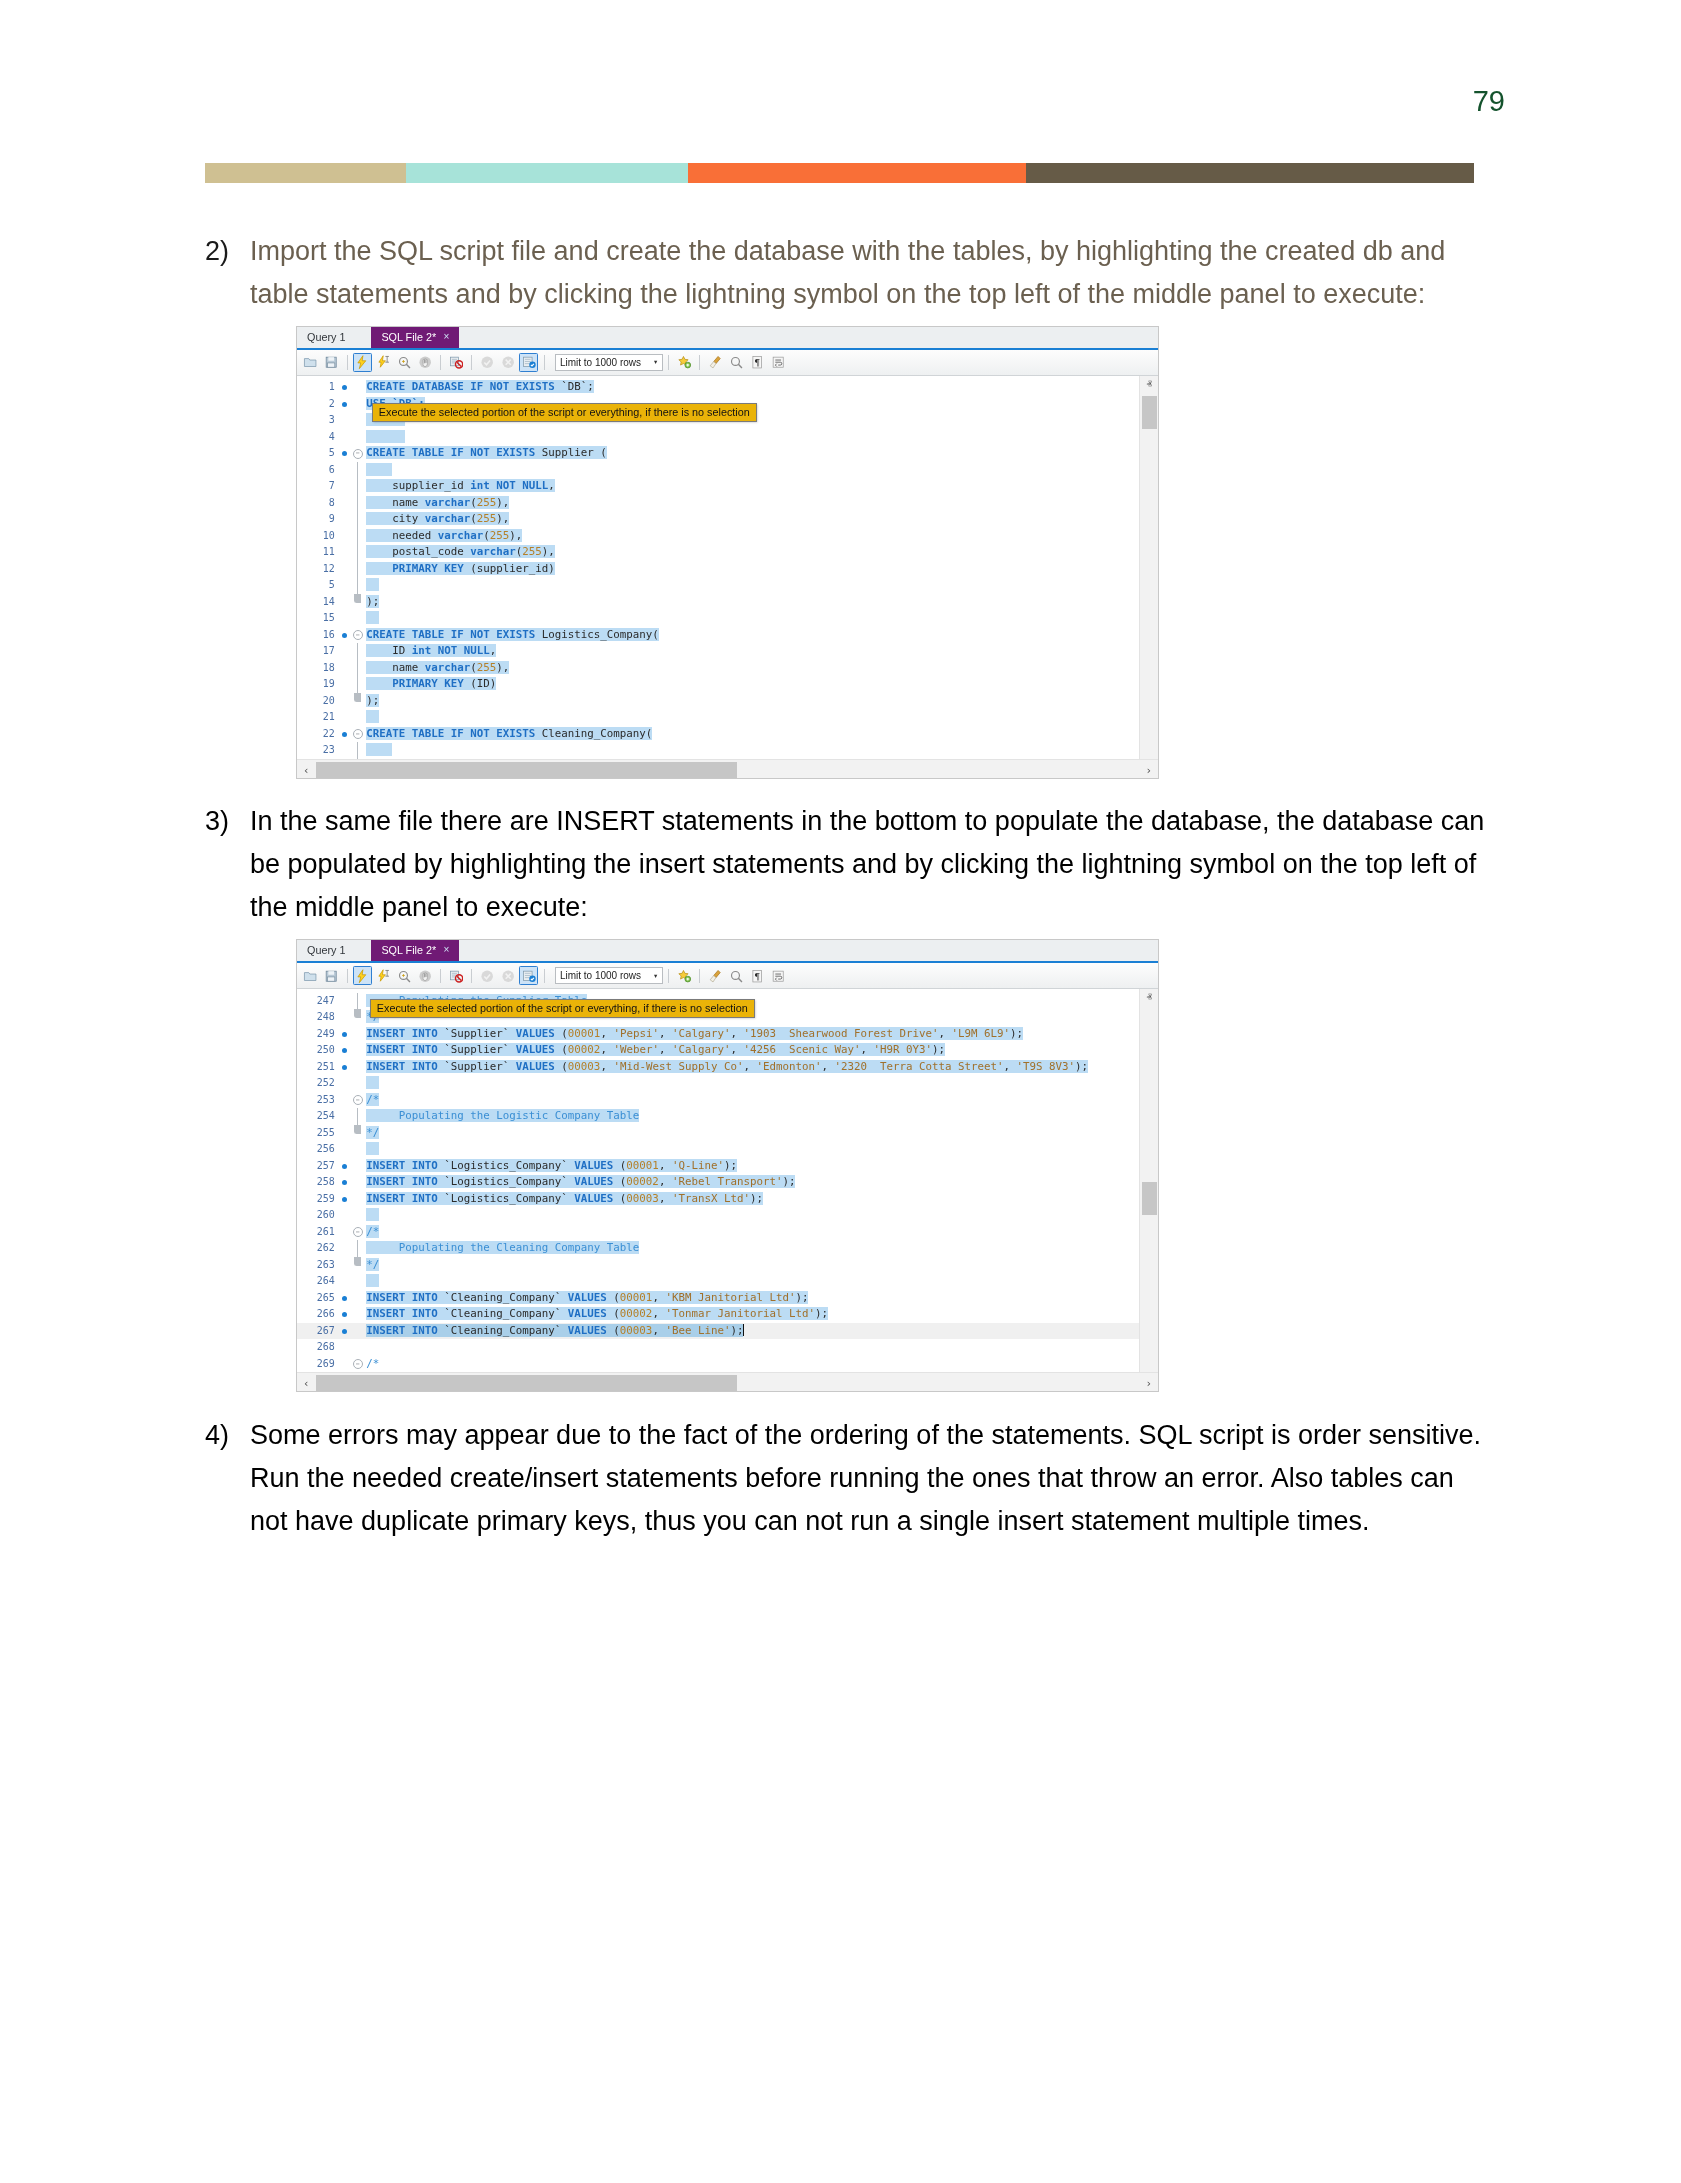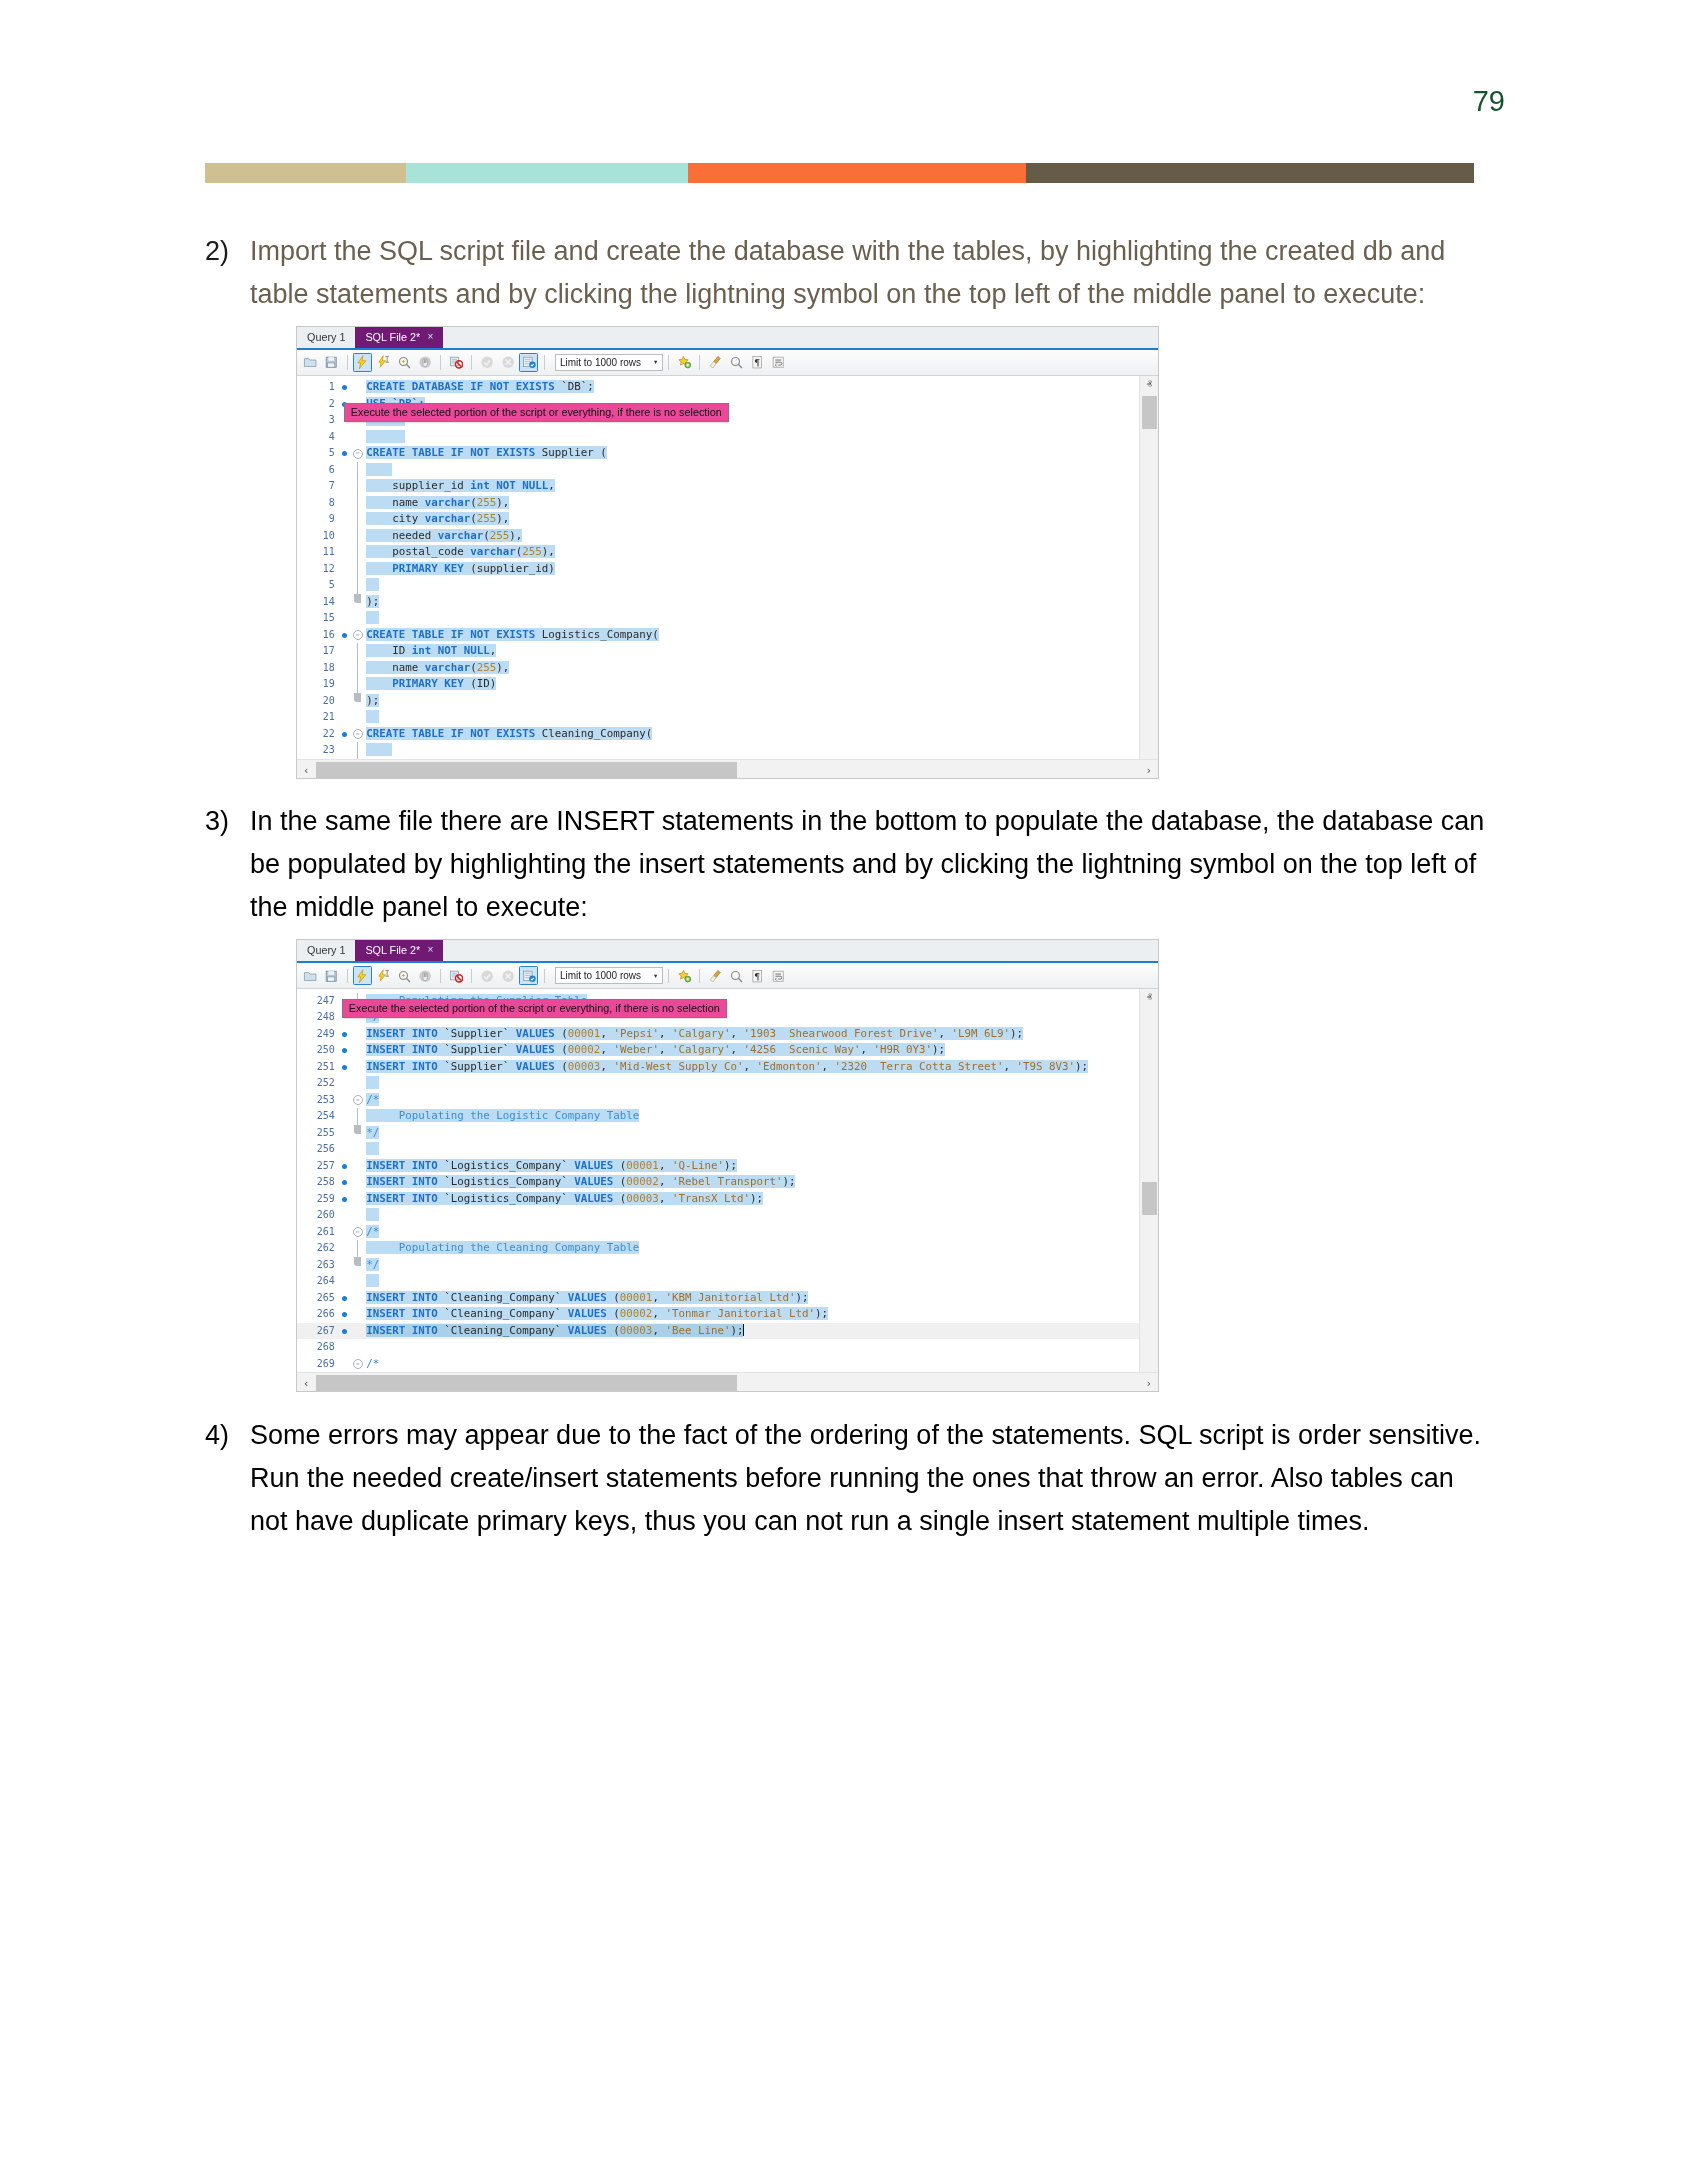--- a/index.html
+++ b/index.html
@@ -61,20 +61,21 @@
     overflow:hidden;
   }
   .wb-tabs{
     height:23px;
     background:#eceff1;
     border-bottom:2.2px solid #1a7fd4;
     display:flex;
     align-items:flex-end;
     position:relative;
     box-sizing:border-box;
+    gap:16px;
   }
   .wb-tab{
     height:21.6px;
     display:flex;
     align-items:center;
     padding:0 10px;
     font-family:"Liberation Sans", sans-serif;
     font-size:10.8px;
     color:#30353a;
     box-sizing:border-box;
@@ -201,29 +202,30 @@
   .cm{color:#3b8fd4;}
   .pl{color:#2b2b2b;}
   .caret-bar{
     display:inline-block;width:0.7px;height:12.2px;background:#111;
     vertical-align:-2.2px;
   }
 
   
   .wb-tip{
     position:absolute;
-    background:#ec4899;
+    background:#eab308;
     border:0.7px solid #7a7a7a;
     box-shadow:1.4px 1.4px 2.2px rgba(0,0,0,.25);
     font-family:"Liberation Sans", sans-serif;
     font-size:10.8px;
     color:#121212;
     padding:2.2px 5.8px 2.9px 5.8px;
     white-space:nowrap;
     z-index:20;
+    margin-left:28px;
   }
 
   
   .vscroll{
     position:absolute;
     top:0;right:0;bottom:0;
     width:18.7px;
     background:#f2f2f2;
     border-left:0.7px solid #e3e3e3;
     box-sizing:border-box;

